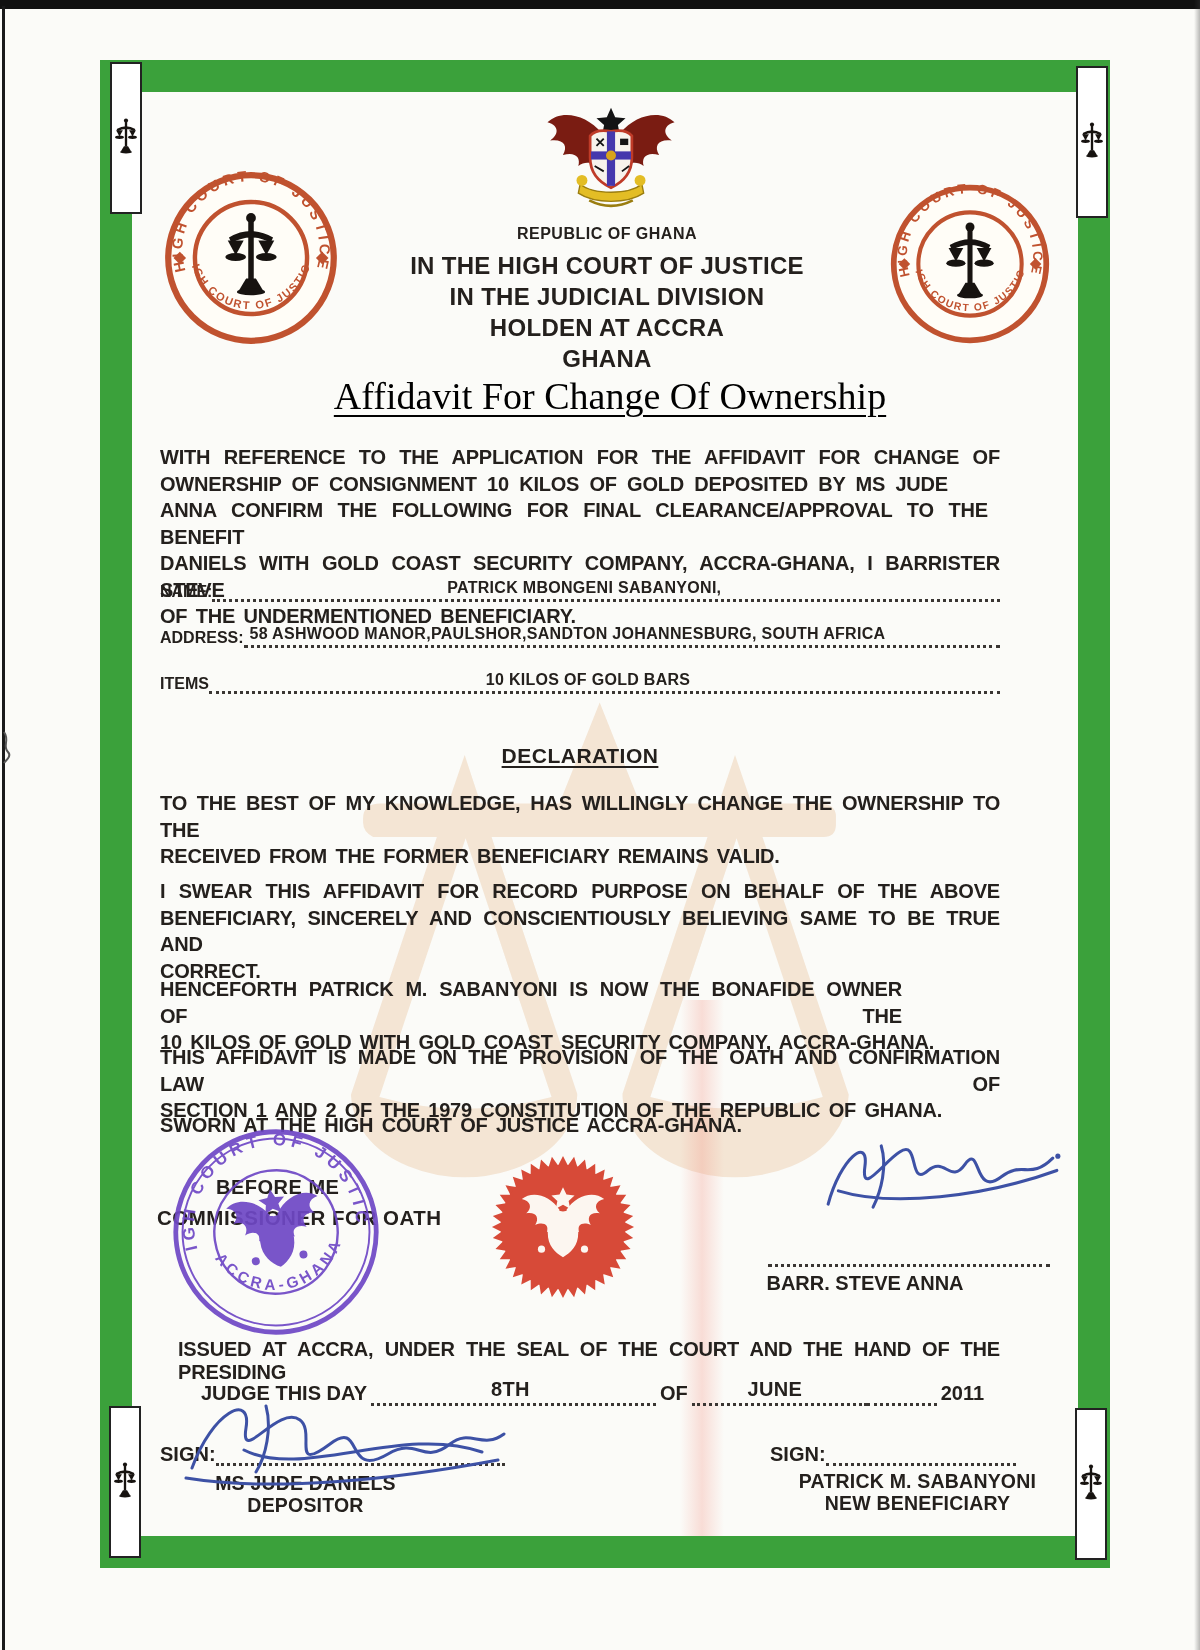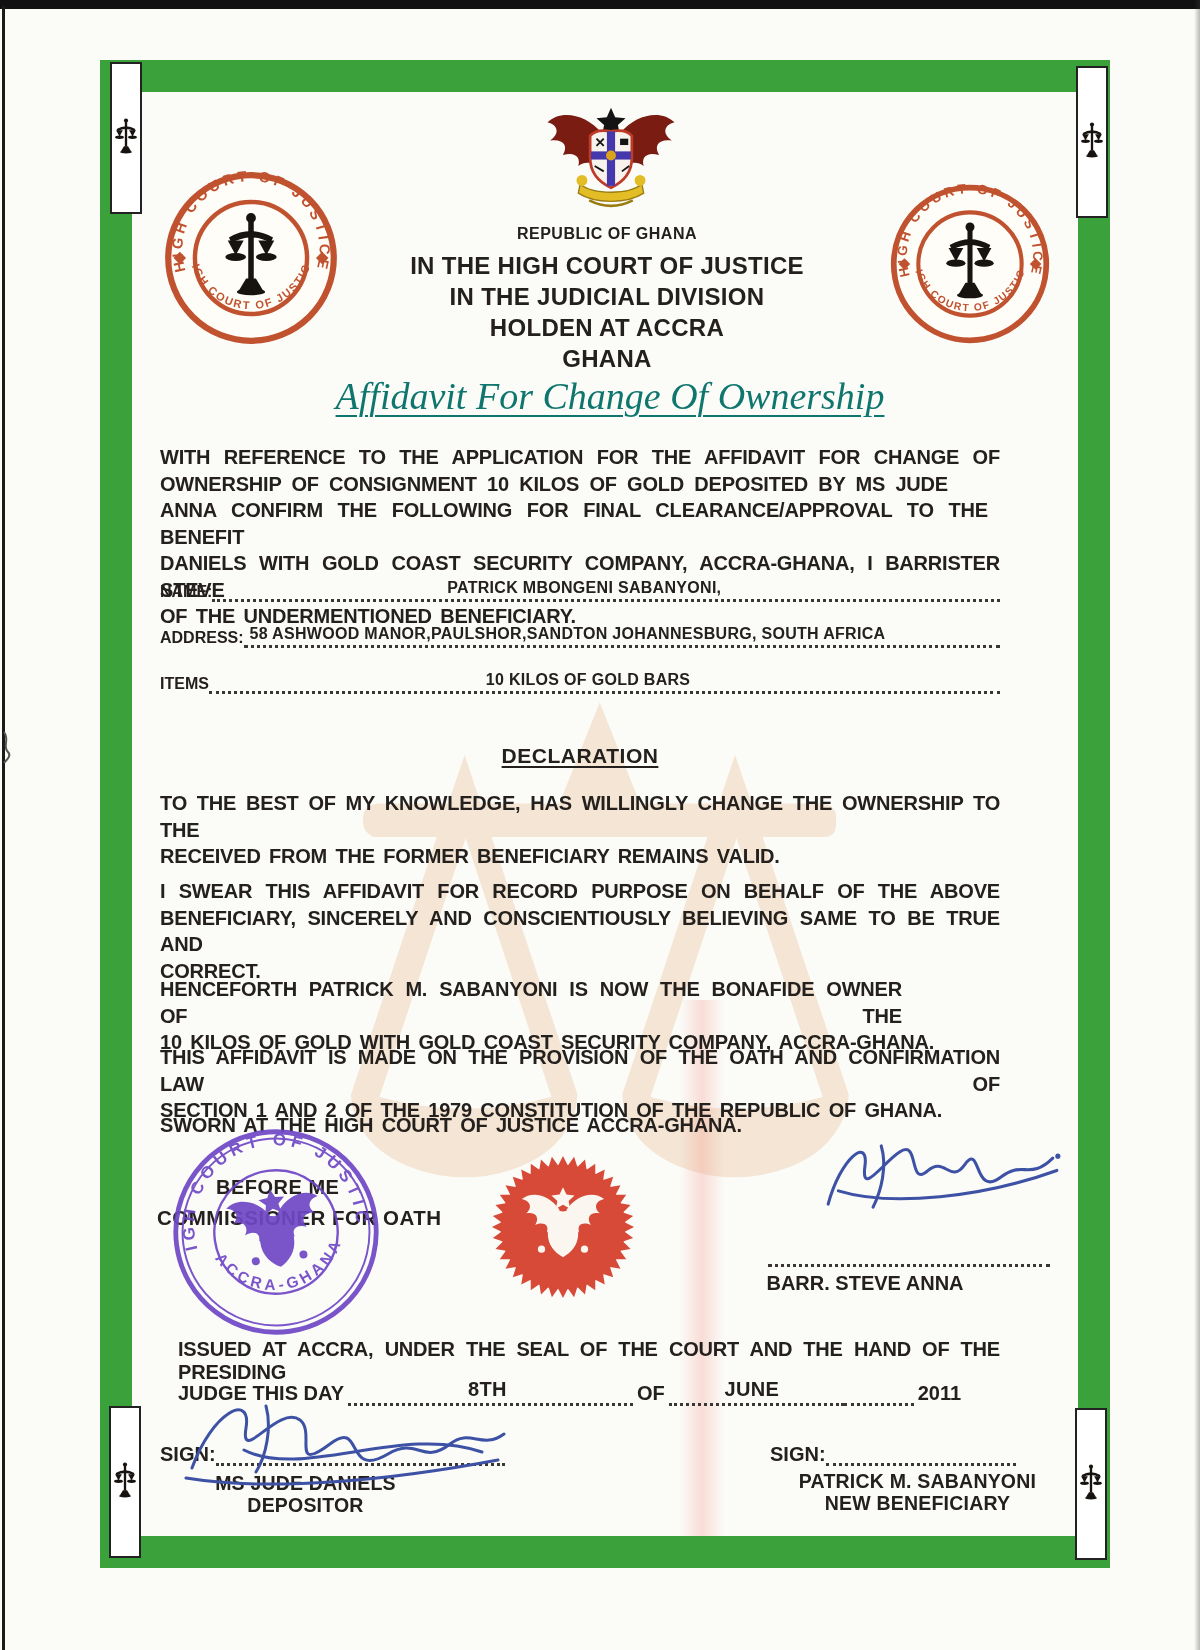--- a/index.html
+++ b/index.html
@@ -19,21 +19,21 @@
   
   #green-frame{left:100px;top:60px;width:1010px;height:1508px;border:32px solid #3ba13b;box-sizing:border-box;}
   .corner-strip{width:32px;height:152px;background:#fff;border:2px solid #222;box-sizing:border-box;
      display:flex;align-items:center;justify-content:center;}
   
   #coat-of-arms{left:538px;top:106px;width:146px;height:118px;}
   #republic{left:167px;top:225px;width:880px;text-align:center;font-size:16px;letter-spacing:.5px;}
   #court-lines{left:167px;top:250px;width:880px;text-align:center;font-size:24px;line-height:31px;letter-spacing:.3px;}
   #court-lines div{text-underline-offset:3px;text-decoration-thickness:2px;}
   #doc-title{left:190px;top:374px;width:840px;text-align:center;
-     font-family:"Liberation Serif",serif;font-style:italic;font-size:38px;color:#0f766e;
+     font-family:"Liberation Serif",serif;font-size:38px;color:#000000;
      text-decoration:underline;text-underline-offset:6px;text-decoration-thickness:2px;}
   
   #seal-left{left:162px;top:168px;width:178px;height:180px;}
   #seal-right{left:888px;top:178px;width:164px;height:172px;}
   
   .para{left:160px;width:840px;font-size:20px;line-height:26.5px;font-weight:bold;
         letter-spacing:-0.2px;word-spacing:3px;}
   .jl{text-align:justify;text-align-last:justify;}
   .ll{text-align:left;}
   .fieldrow{left:160px;width:840px;height:30px;display:flex;align-items:flex-end;
@@ -260,21 +260,21 @@
     <path d="M18,72 C70,88 160,78 232,52"></path>
     <path d="M60,28 C66,48 60,72 52,88"></path>
   </g>
   <circle cx="233" cy="38" r="2.5" fill="#3d51a5"></circle>
 </svg>
 <div class="abs" id="barr-dots"></div>
 <div class="abs b" id="barr-name">BARR. STEVE ANNA</div>
 
 <div class="abs" id="issued-line">ISSUED AT ACCRA, UNDER THE SEAL OF THE COURT AND THE HAND OF THE PRESIDING</div>
 <div class="abs" id="judge-row">
-  <span class="word" style="padding-left:0;">JUDGE THIS DAY</span>
+  <span class="word" style="padding-left:0;margin-left:23px;">JUDGE THIS DAY</span>
   <span class="dotseg" style="flex:0 0 285px;">
     <span class="val val-center">8TH</span>
   </span>
   <span class="word">OF</span>
   <span class="dotseg" style="flex:0 0 175px;">
     <span class="val val-center">JUNE</span>
   </span>
   <span class="dotseg" style="flex:0 0 70px;"></span>
   <span class="word">2011</span>
 </div>

